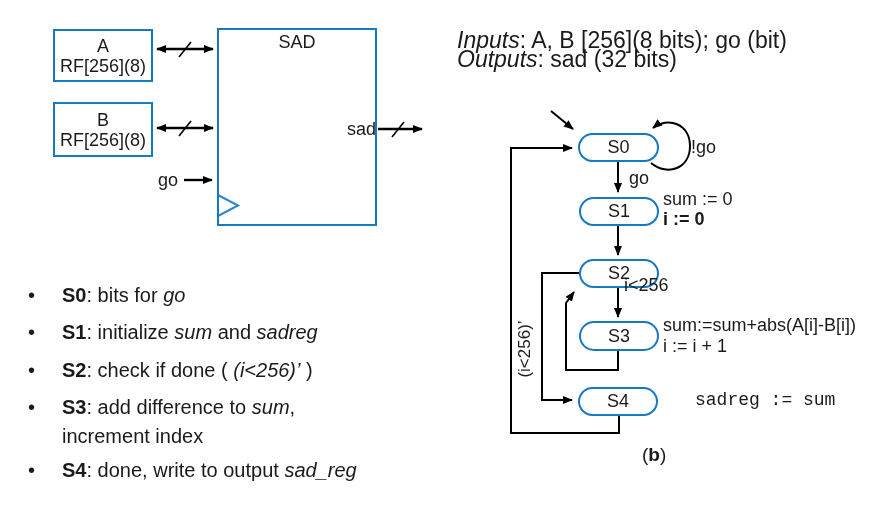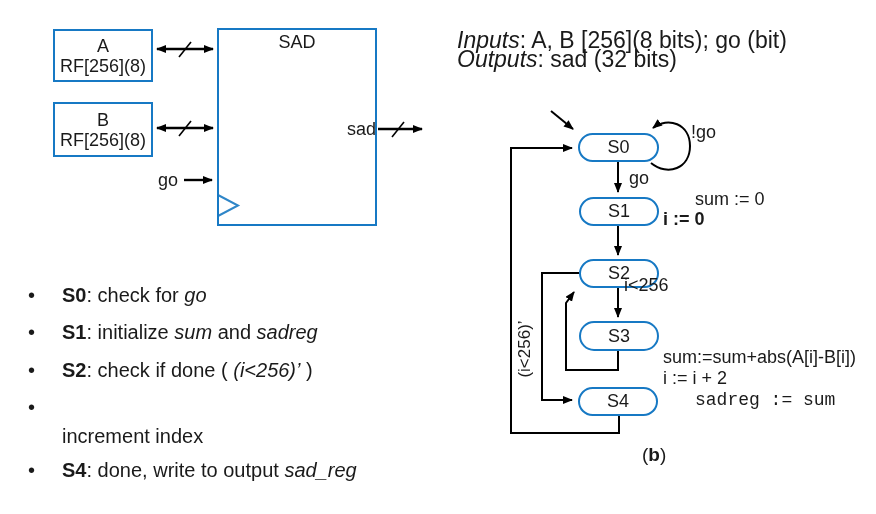--- a/index.html
+++ b/index.html
@@ -86,49 +86,50 @@
   <div class="state abs" style="left:579px;top:259px;width:80px;height:29px;">
       <span>S2</span>
     </div>
   <div class="state abs" style="left:579px;top:321px;width:80px;height:30px;">
       <span>S3</span>
     </div>
   <div class="state abs" style="left:578px;top:387px;width:80px;height:29px;">
       <span>S4</span>
     </div>
 
-  <div class="abs lbl" style="left:691px;top:122px;">!go</div>
+  <div class="abs lbl" style="left:691px;top:137px;">!go</div>
   <div class="abs lbl" style="left:629px;top:168px;">go</div>
   <div class="abs lbl" style="left:624px;top:275px;">i&lt;256</div>
   <div class="abs rot" style="left:485px;top:339px;width:80px;">(i&lt;256)’</div>
   <div class="abs" style="left:663px;top:189px;">
-    <div class="lbl" style="line-height:20px;margin-left:32px;">sum := 0</div>
+    <div class="lbl" style="line-height:20px;">sum := 0</div>
     <div class="lbl" style="line-height:20px;font-weight:bold;">i := 0</div>
   </div>
-  <div class="abs" style="left:663px;top:315px;margin-top:32px;">
+  <div class="abs" style="left:663px;top:315px;">
     <div class="lbl" style="line-height:21px;">sum:=sum+abs(A[i]-B[i])</div>
-    <div class="lbl" style="line-height:21px;">i := i + 2</div>
+    <div class="lbl" style="line-height:21px;">i := i + 1</div>
   </div>
   <div class="abs lbl" style="left:695px;top:390px;font-family:Liberation Mono, monospace;">sadreg := sum</div>
   <div class="abs" style="left:642px;top:444px;font-size:19px;"><span>(</span><span class="seg-b">b</span><span>)</span></div>
 
   <div class="bullet-row abs" style="left:28px;top:283px;">
     <span class="bullet-mark">•</span>
-    <span><span class="seg-b">S0</span><span>: check for </span><span class="seg-i">go</span></span>
+    <span><span class="seg-b">S0</span><span>: bits for </span><span class="seg-i">go</span></span>
   </div>
   <div class="bullet-row abs" style="left:28px;top:320px;">
     <span class="bullet-mark">•</span>
     <span><span class="seg-b">S1</span><span>: initialize </span><span class="seg-i">sum</span><span> and </span><span class="seg-i">sadreg</span></span>
   </div>
   <div class="bullet-row abs" style="left:28px;top:358px;">
     <span class="bullet-mark">•</span>
     <span><span class="seg-b">S2</span><span>: check if done ( </span><span class="seg-i">(i&lt;256)’</span><span> )</span></span>
   </div>
   <div class="bullet-row abs" style="left:28px;top:395px;">
     <span class="bullet-mark">•</span>
+    <span><span class="seg-b">S3</span><span>: add difference to </span><span class="seg-i">sum</span><span>,</span></span>
   </div>
   <div class="bullet-row abs" style="left:62px;top:424px;text-align:center;">
     <span><span>increment index</span></span>
   </div>
   <div class="bullet-row abs" style="left:28px;top:458px;">
     <span class="bullet-mark">•</span>
     <span><span class="seg-b">S4</span><span>: done, write to output </span><span class="seg-i">sad_reg</span></span>
   </div>
 
 </div>

